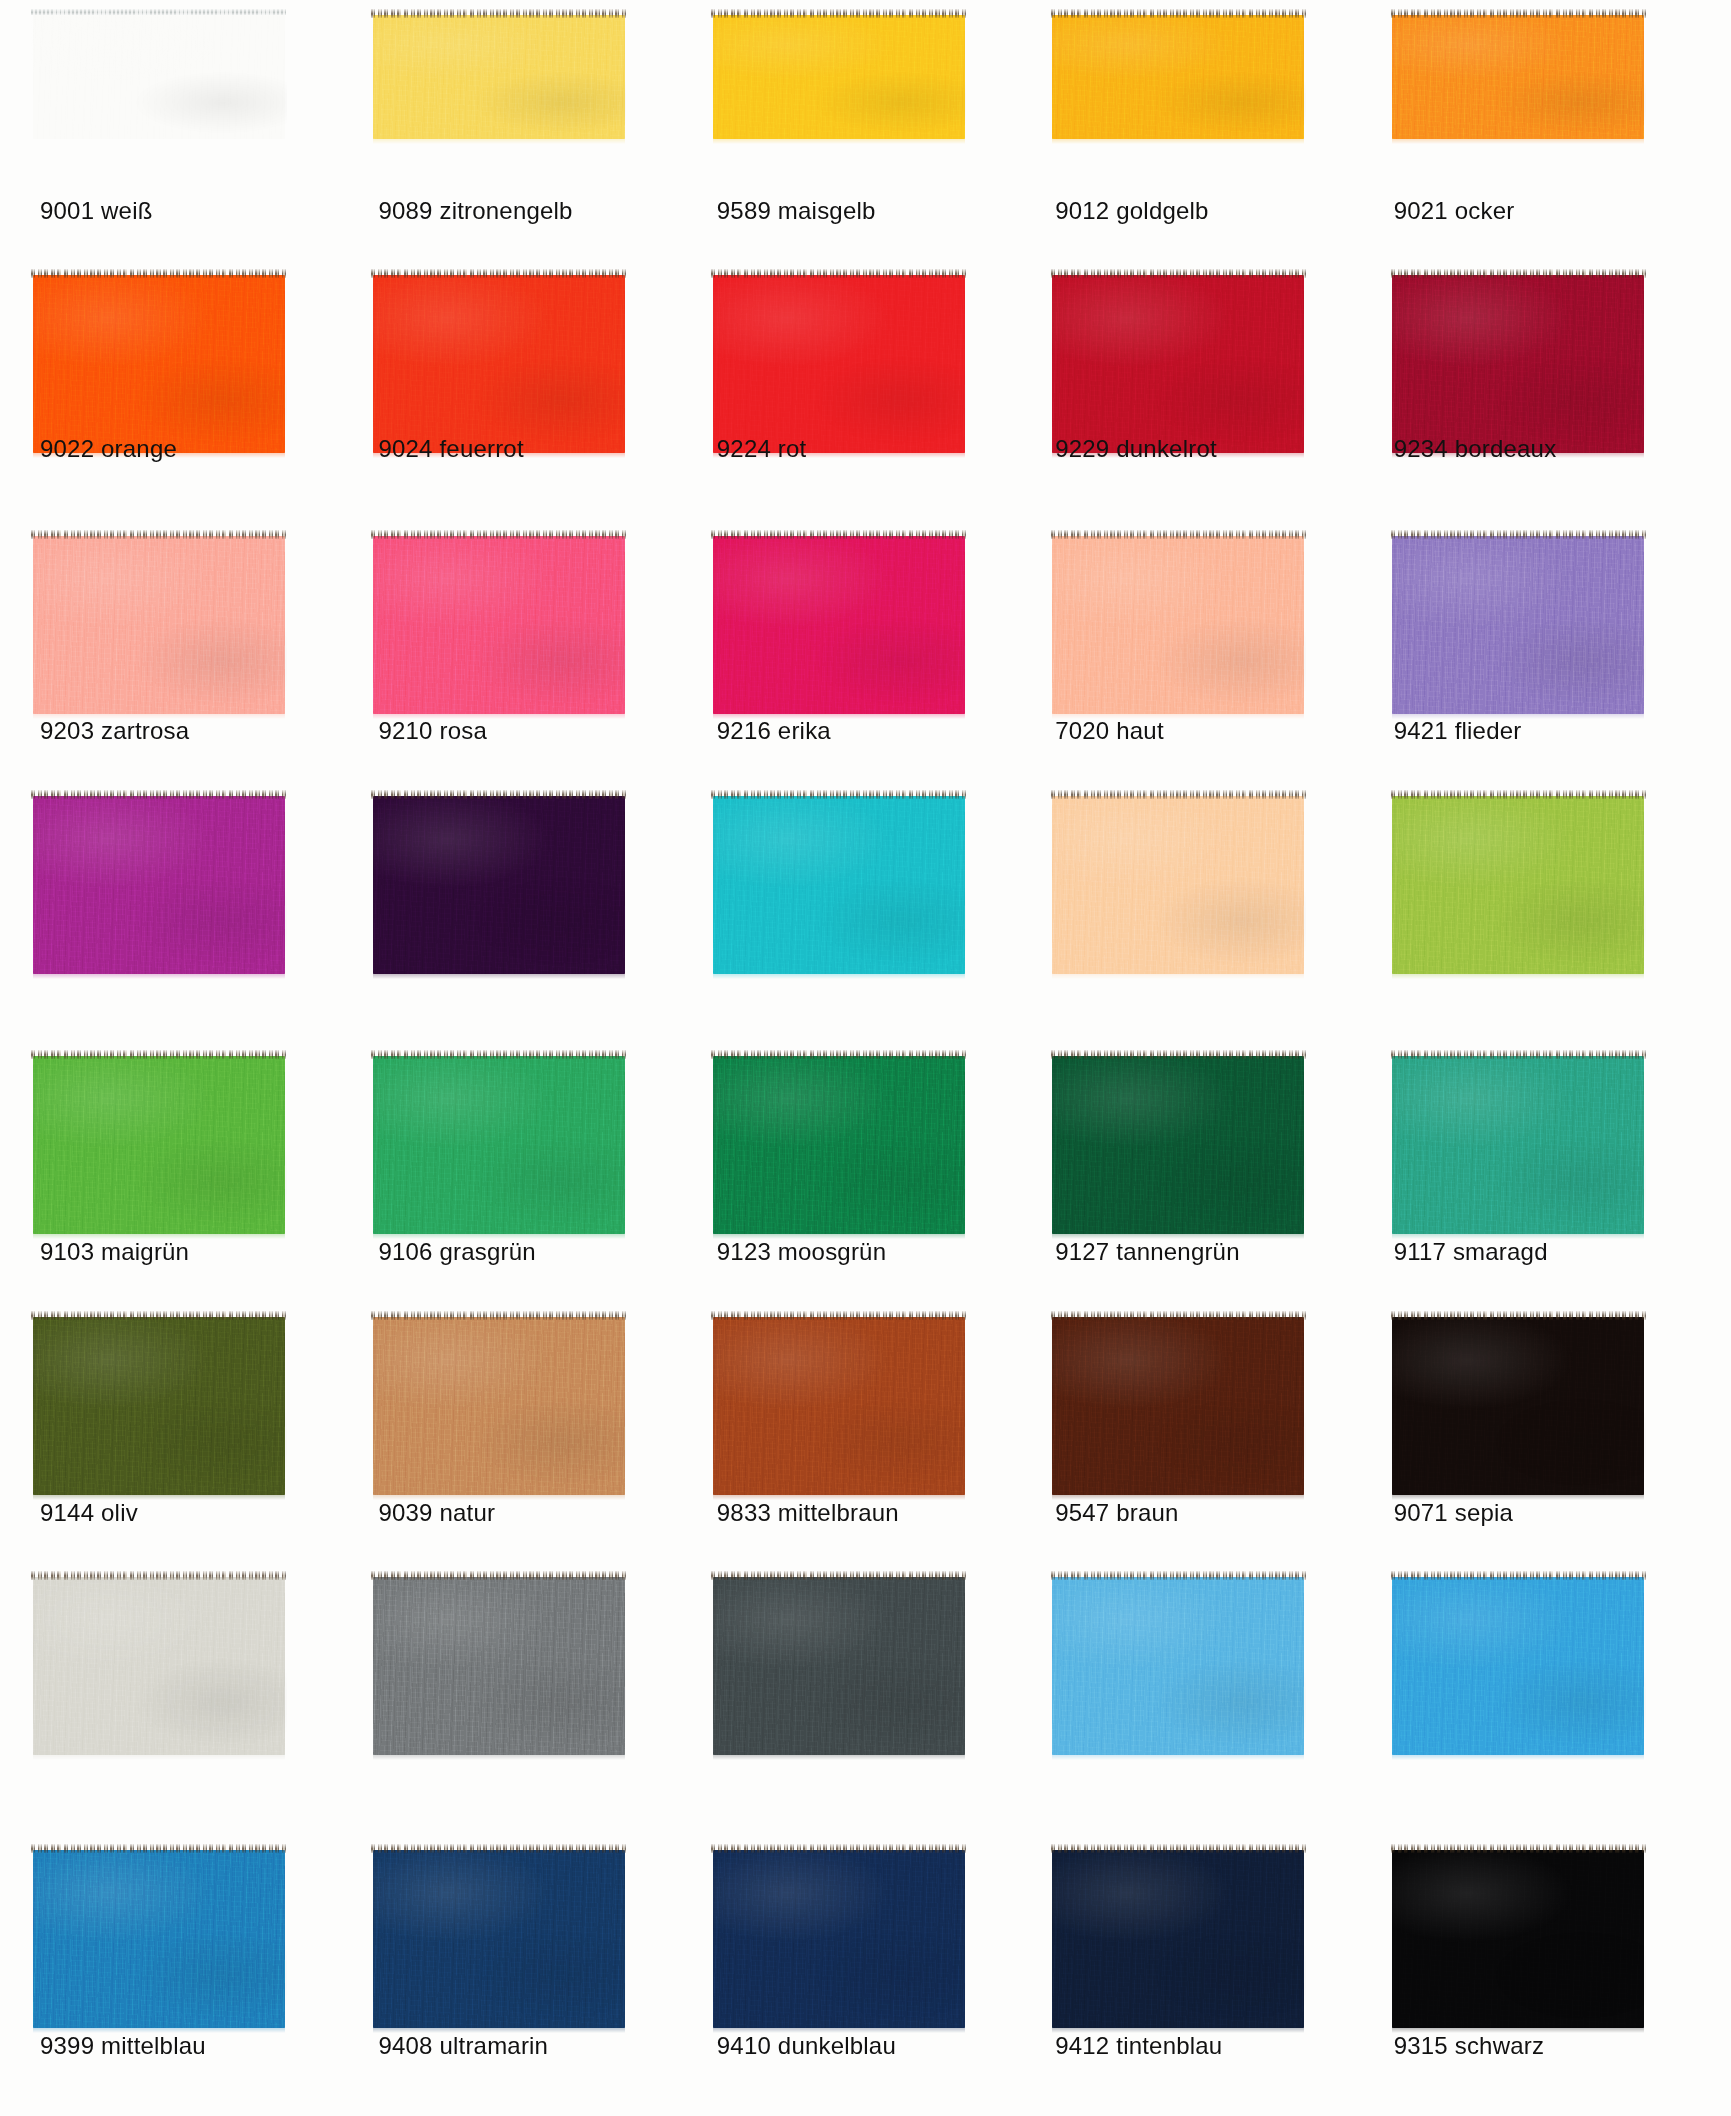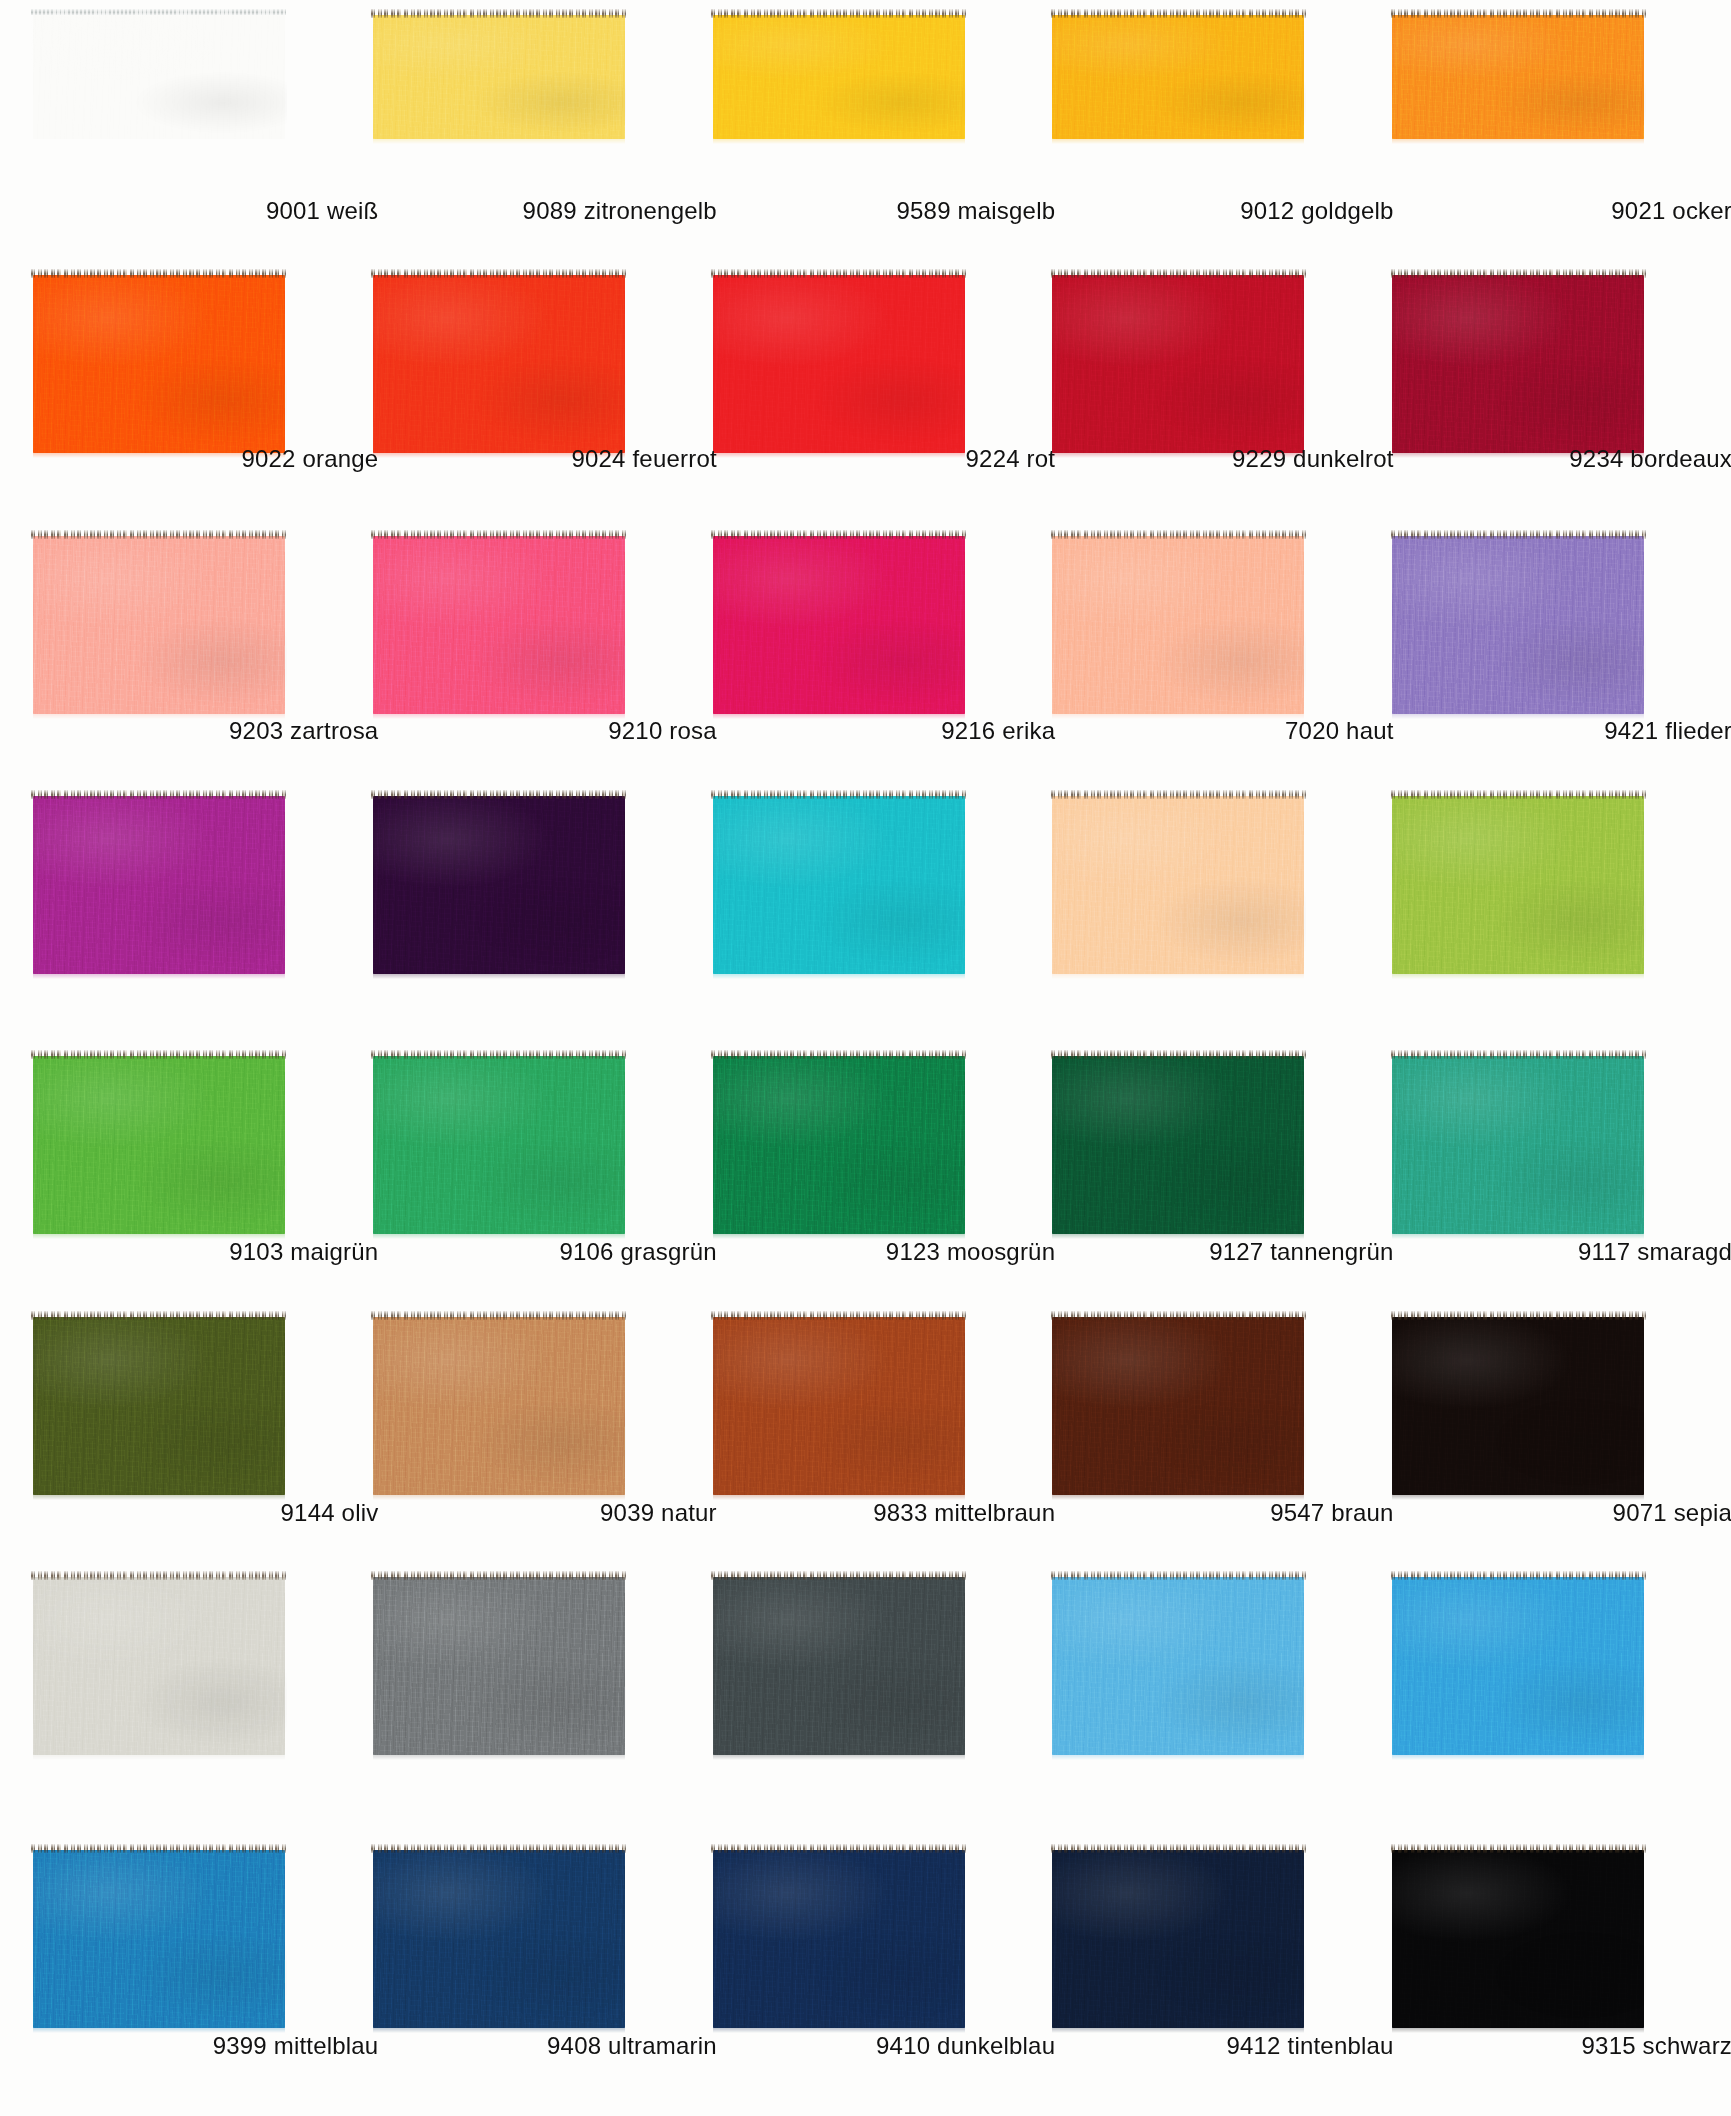--- a/index.html
+++ b/index.html
@@ -127,21 +127,20 @@
     letter-spacing: 0.2px;
     white-space: nowrap;
     font-weight: 400;
   }
 
   .label-row {
     display: flex;
     width: 1732px;
     box-sizing: border-box;
     padding-left: 40px;
-    text-align: right;
   }
   .label-cell {
     width: 346px;
     box-sizing: border-box;
   }
 </style>
 </head>
 <body style="background: rgb(253, 253, 252);">
 
 <div id="chart" style="background: rgb(253, 253, 252);">
@@ -229,21 +228,21 @@
         </div>
       </div>
       <div class="cell">
         <div class="swatch-wrap" style="height: 178px;">
           <div class="swatch" title="9234 bordeaux" style="height: 178px; background-color: rgb(156, 12, 43);"></div>
           <div class="swatch-edge"></div>
           <div class="swatch-fuzz" style="background-color: rgb(156, 12, 43);"></div>
         </div>
       </div>
     </div>
-    <div class="label-row" style="position: absolute; left: 0px; top: 445px;">
+    <div class="label-row" style="position: absolute; left: 0px; top: 435px;">
       <div class="label-cell">
         <div class="label">9022 orange</div>
       </div>
       <div class="label-cell">
         <div class="label">9024 feuerrot</div>
       </div>
       <div class="label-cell">
         <div class="label">9224 rot</div>
       </div>
       <div class="label-cell">

